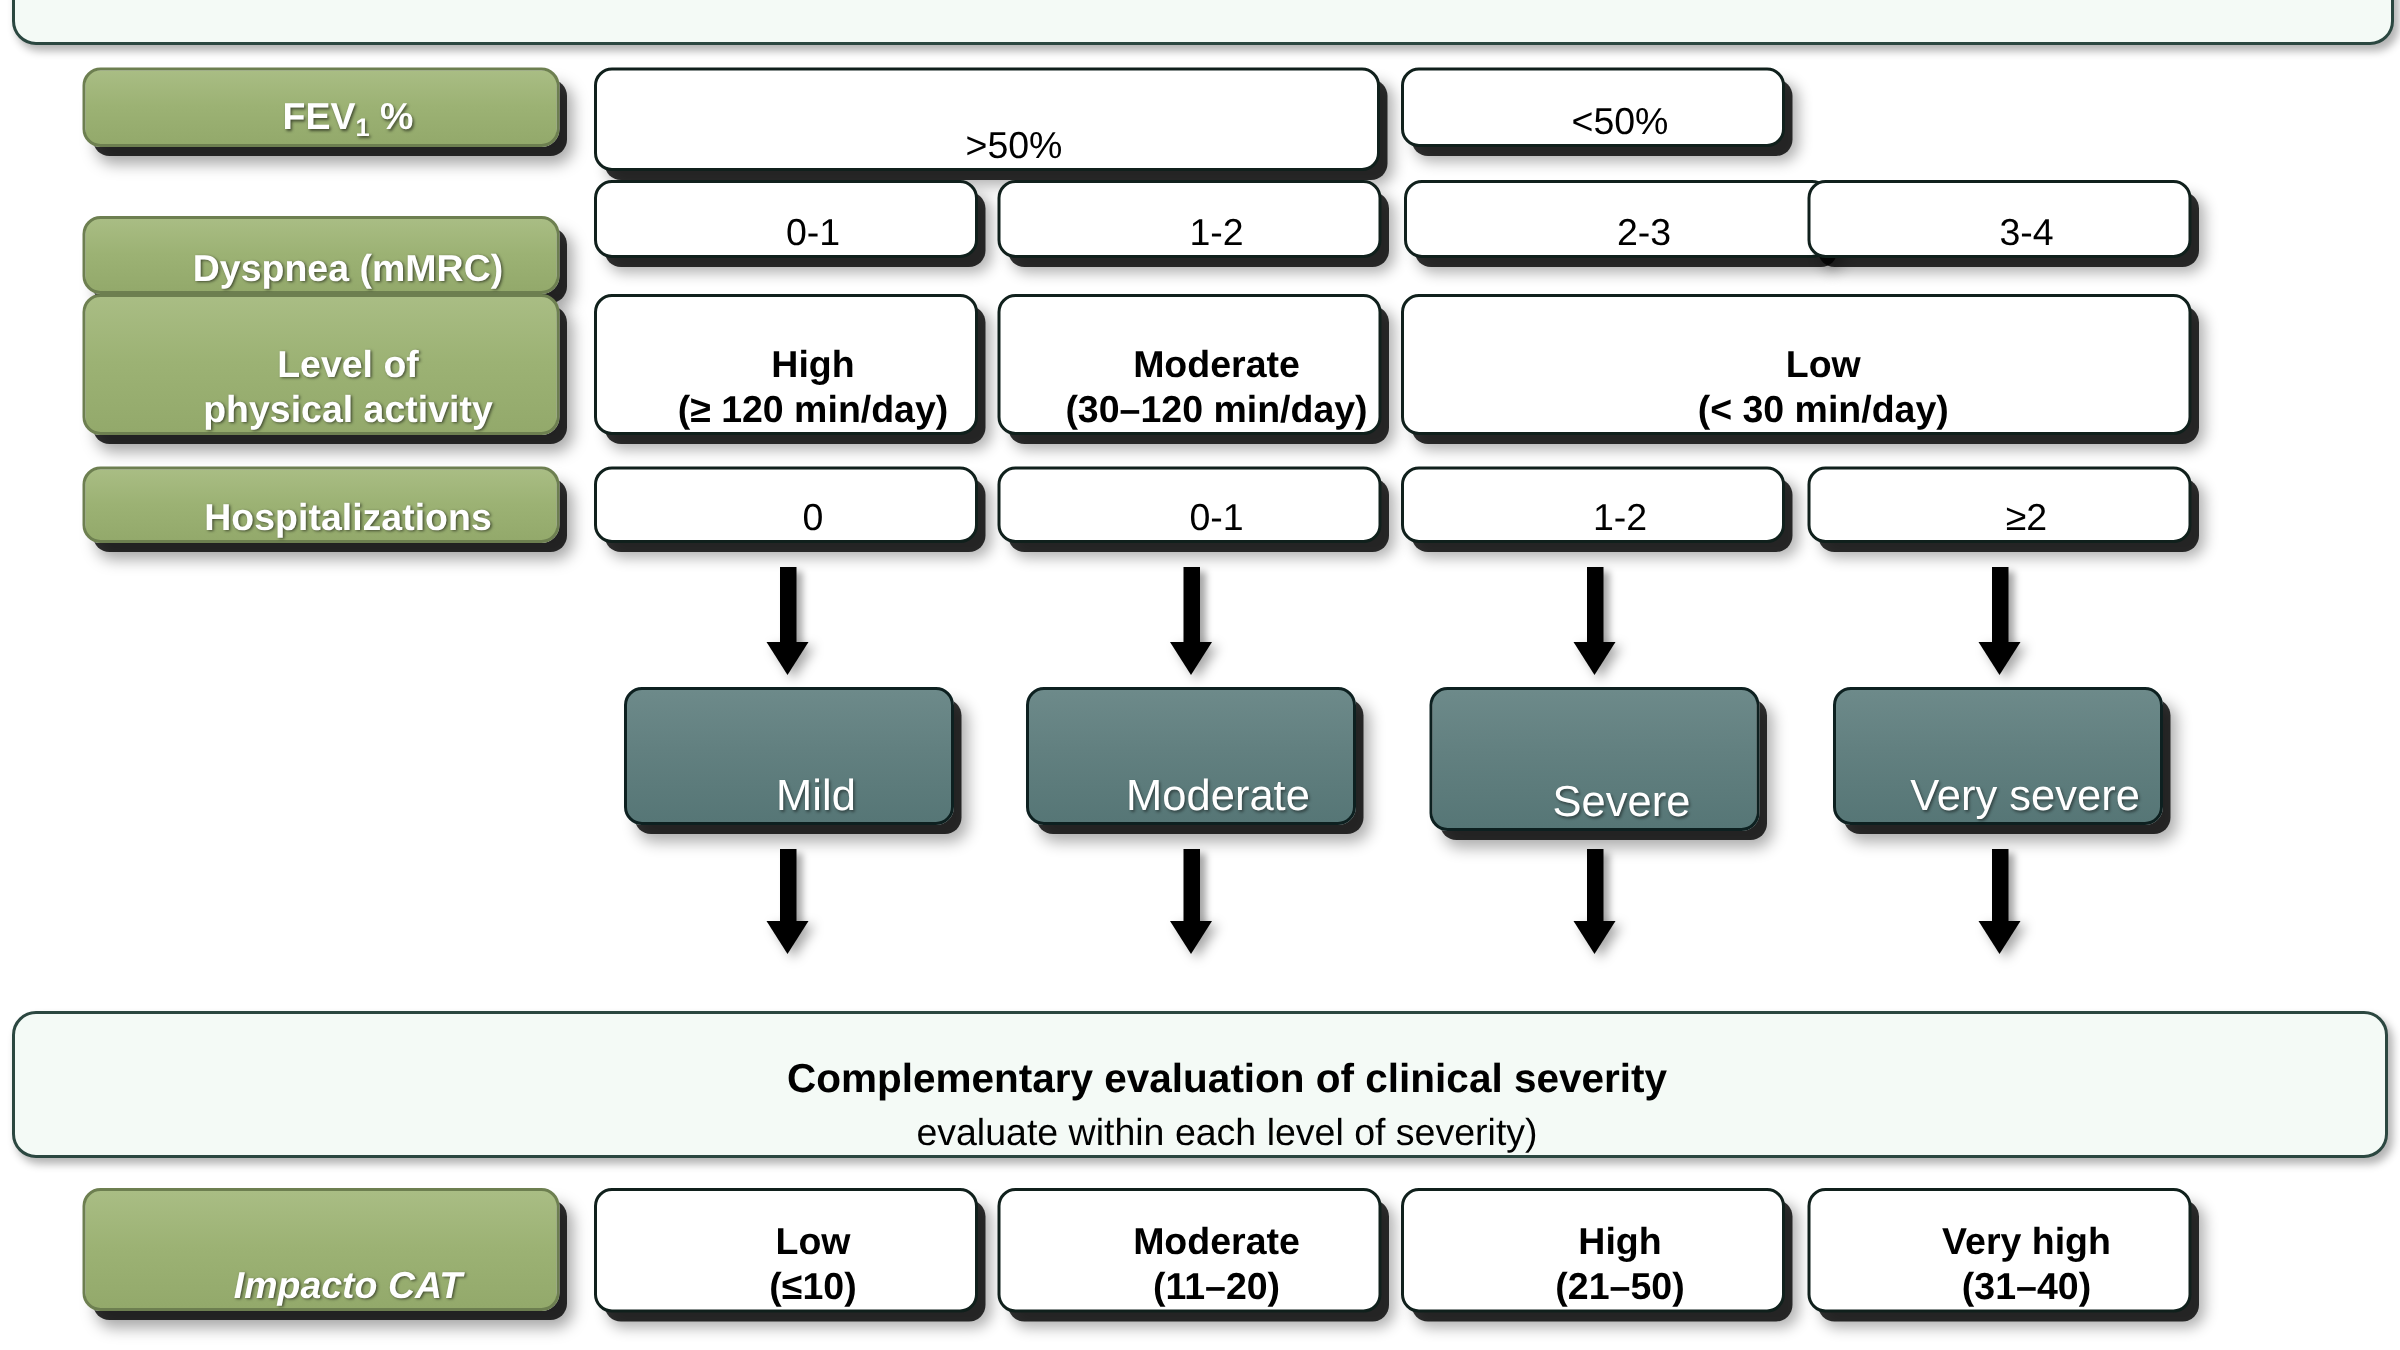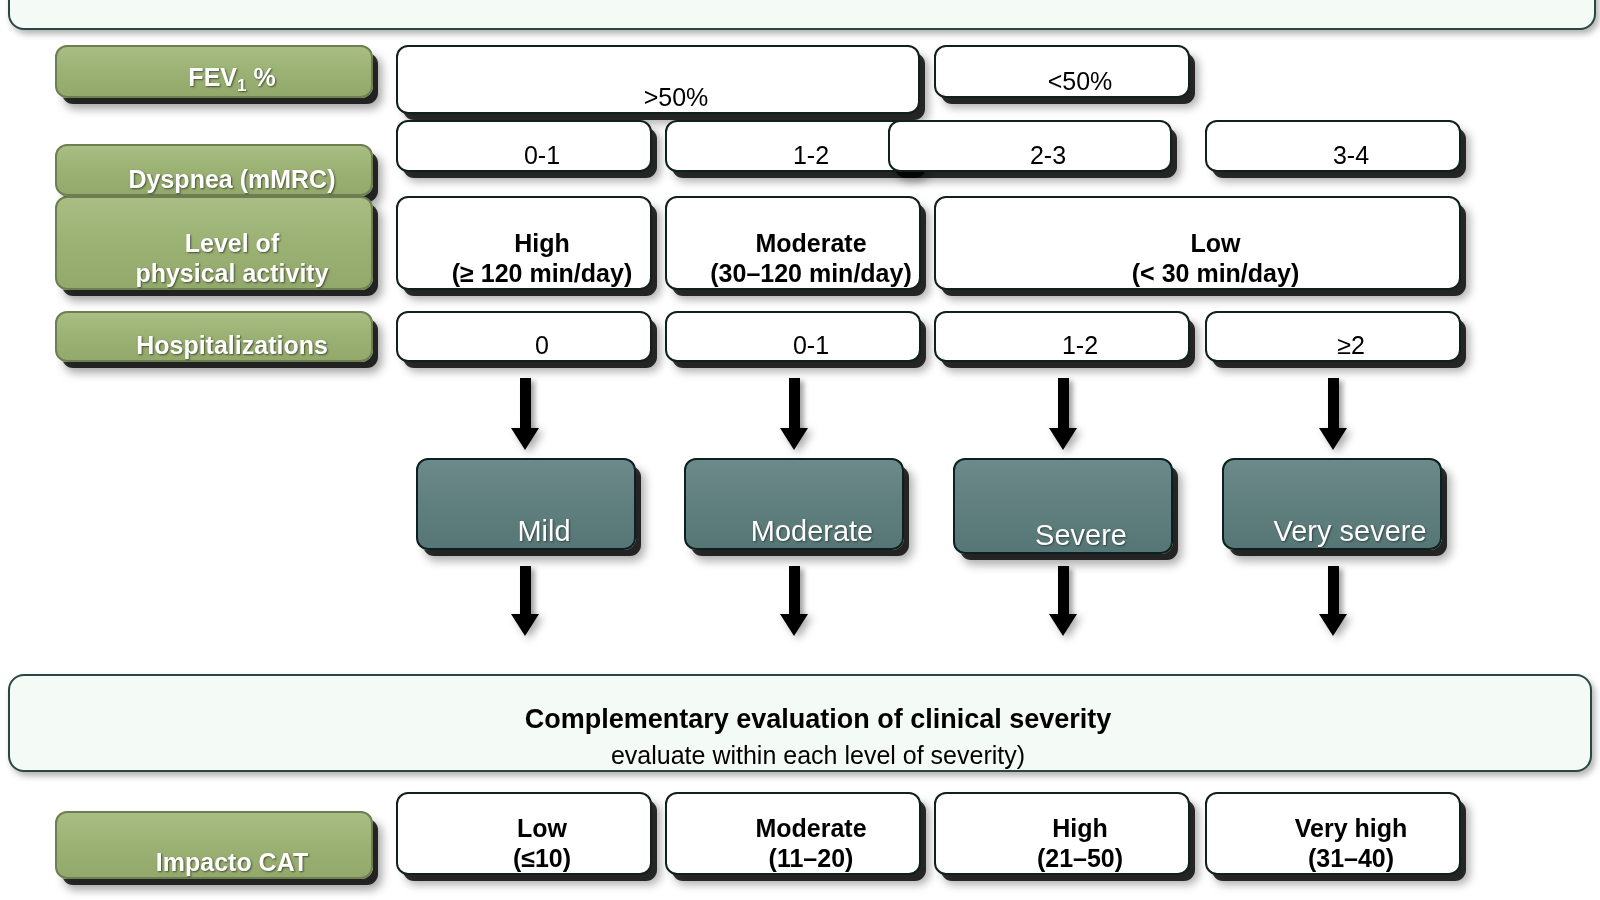--- a/index.html
+++ b/index.html
@@ -149,21 +149,21 @@
 
   <div class="box label-pill" style="left:55px; top:120px; width:318px; height:52px;margin-top:24px;">
     <span>Dyspnea (mMRC)</span>
   </div>
   <div class="box cell plain" style="left:396px; top:120px; width:256px; height:52px;">
     <span>0-1</span>
   </div>
   <div class="box cell plain" style="left:665px; top:120px; width:256px; height:52px;">
     <span>1-2</span>
   </div>
-  <div class="box cell plain" style="left:888px; top:120px; width:284px; height:52px;">
+  <div class="box cell plain" style="left:936px; top:120px; width:284px; height:52px;">
     <span>2-3</span>
   </div>
   <div class="box cell plain" style="left:1205px; top:120px; width:256px; height:52px;">
     <span>3-4</span>
   </div>
 
   <div class="box label-pill" style="left:55px; top:196px; width:318px; height:94px;">
     <span>Level of</span>
     <span>physical activity</span>
   </div>
@@ -241,21 +241,21 @@
   <div class="arrow" style="left:1311px; top:566px; height:72px;">
     <div class="shaft" style="height:50px;"></div>
     <div class="head" style="top:48px;"></div>
   </div>
 
   <div class="box banner" style="left:8px; top:674px; width:1584px; height:98px;">
     <span class="b1">Complementary evaluation of clinical severity</span>
     <span class="b2">evaluate within each level of severity)</span>
   </div>
 
-  <div class="box label-pill" style="left:55px; top:811px; width:318px; height:68px;">
+  <div class="box label-pill" style="left:55px; top:792px; width:318px; height:82px;font-style:italic;">
     <span>Impacto CAT</span>
   </div>
   <div class="box cell" style="left:396px; top:792px; width:256px; height:83px;">
     <span class="line1">Low</span>
     <span class="line2">(≤10)</span>
   </div>
   <div class="box cell" style="left:665px; top:792px; width:256px; height:83px;">
     <span class="line1">Moderate</span>
     <span class="line2">(11–20)</span>
   </div>

